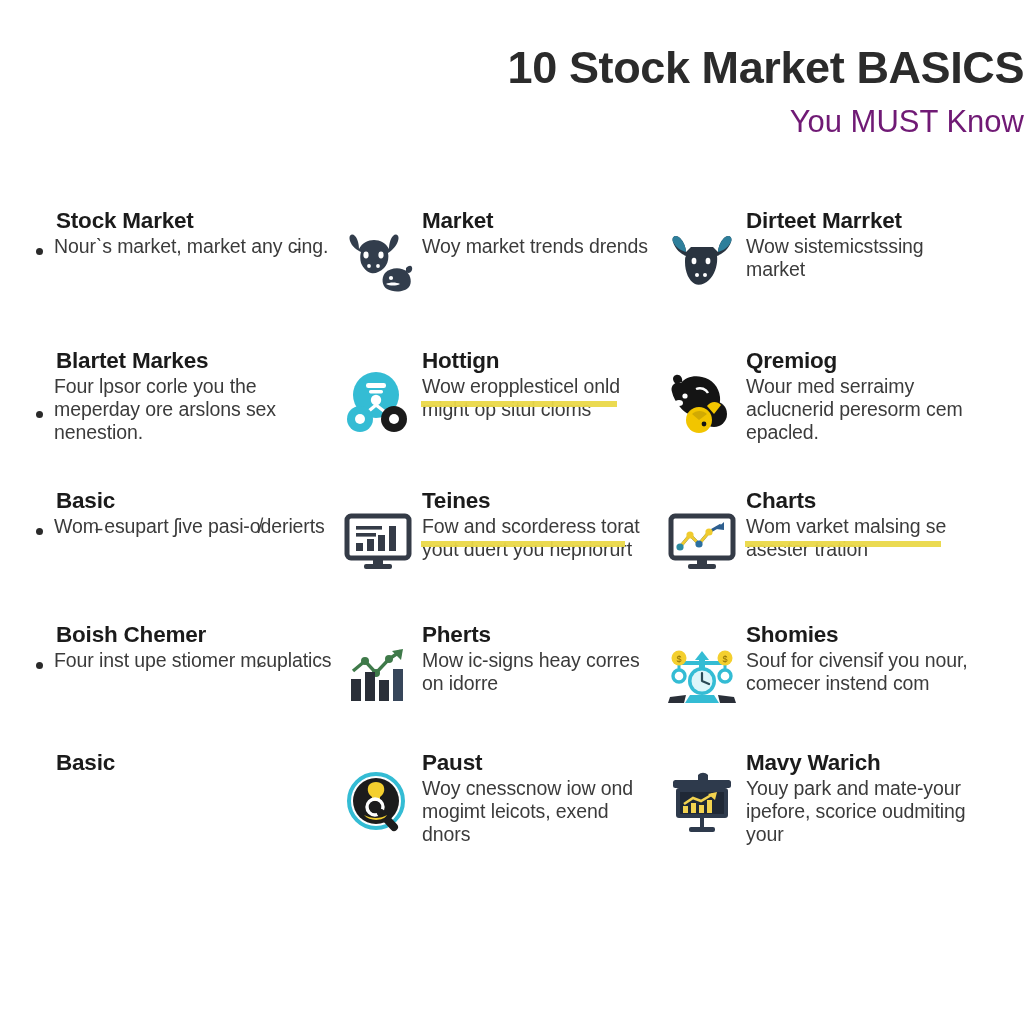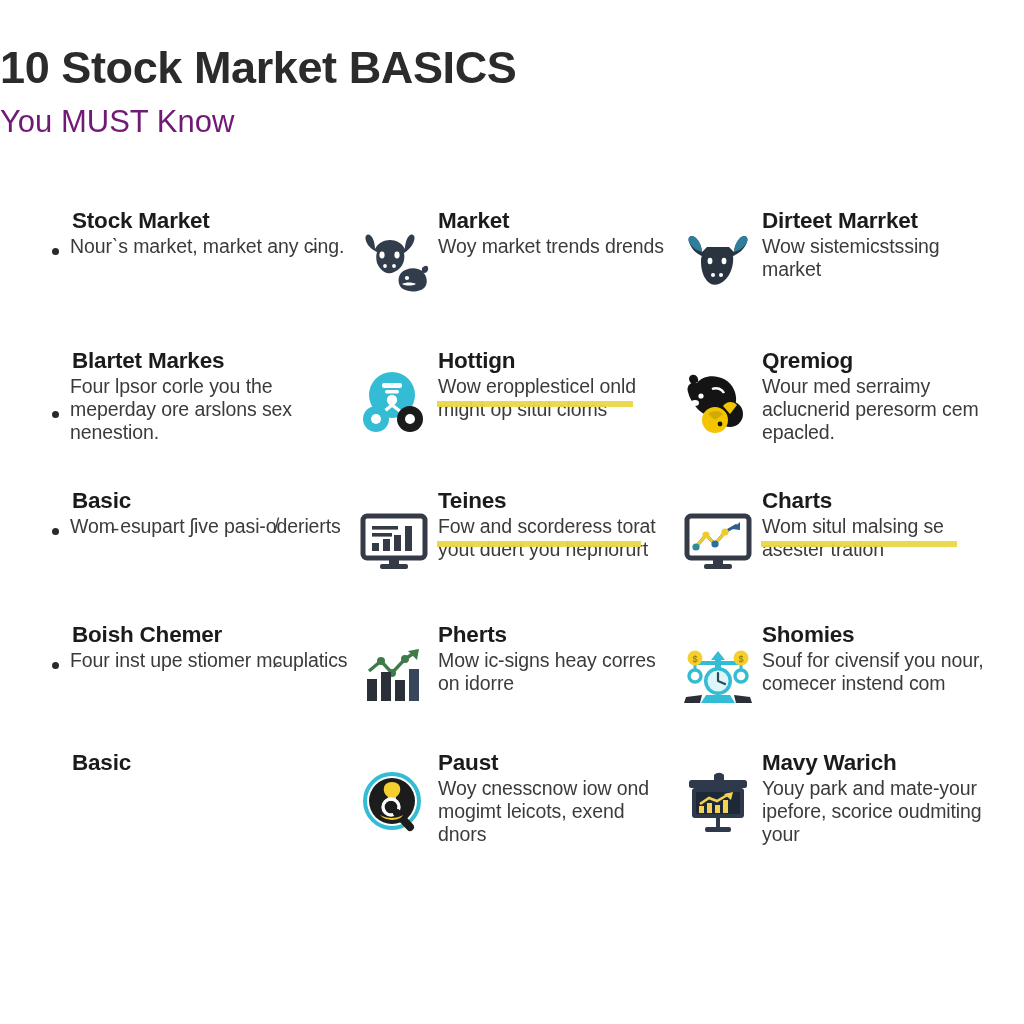--- a/index.html
+++ b/index.html
@@ -12,21 +12,21 @@
     background: #ffffff;
     font-family: "Liberation Sans", sans-serif;
     color: #1d1d1f;
     overflow: hidden;
     position: relative;
   }
 
   
   .header {
     padding-top: 44px;
-    text-align: left;
+    text-align: right;
   }
   .title {
     font-size: 45px;
     font-weight: 700;
     letter-spacing: -0.4px;
     color: #2b2b2b;
     line-height: 1.06;
     margin: 0;
   }
   .subtitle {
@@ -34,21 +34,21 @@
     font-weight: 400;
     color: #701a75;
     margin: 14px 0 0 0;
     line-height: 1.05;
   }
 
   
   .grid {
     position: absolute;
     top: 208px;
-    left: 50px;
+    left: 34px;
     width: 960px;
     display: grid;
     grid-template-columns: 308px 324px 328px;
     column-gap: 0px;
     row-gap: 0px;
   }
   .cell {
     height: 130px;
     display: flex;
     align-items: flex-start;
@@ -277,21 +277,21 @@
         <circle cx="41" cy="19" r="3.6" fill="#f0cb2e"></circle>
         <path d="M48 16 L56 9 L56 17 Z" fill="#2d5e8e"></path>
         <rect x="29" y="45" width="10" height="7" fill="#343b47"></rect>
         <rect x="20" y="51" width="28" height="5" rx="2" fill="#343b47"></rect>
       </svg>
     </div>
     <div class="txt">
       <div class="item-title">Charts</div>
       <div class="item-body">
         <span class="marker-line" style="top:26px;width:196px;"></span>
-        <span>Wom situl malsing se asester tration</span>
+        <span>Wom varket malsing se asester tration</span>
       </div>
     </div>
   </div>
 
   <div class="cell r4 col1">
     <div class="txt">
       <div class="item-title">Boish Chemer</div>
       <div class="bulleted">
         <span class="bullet-dot"></span>
         <div class="item-body">Four inst upe stiomer mɕuplatics</div>

